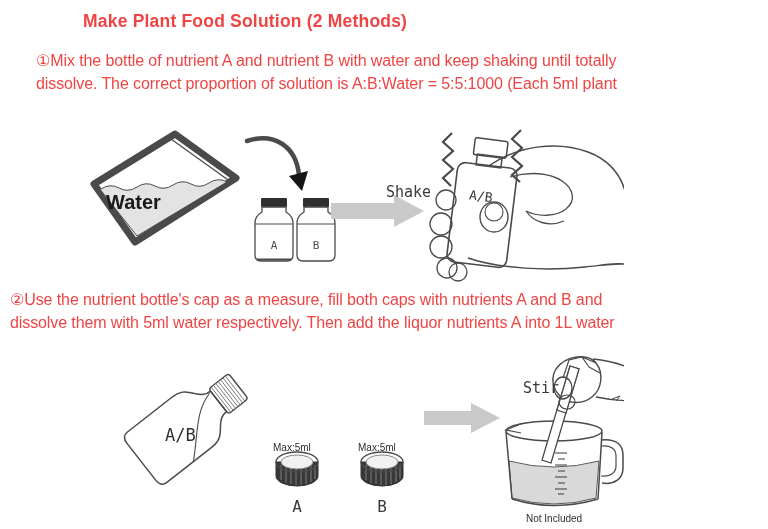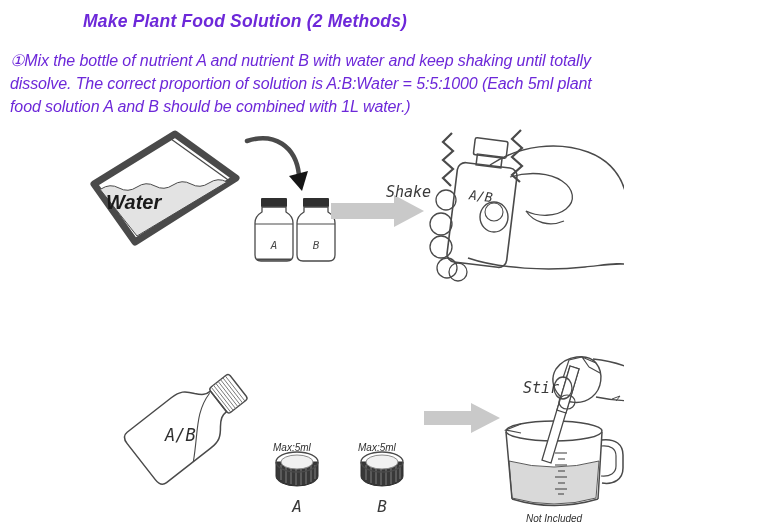--- a/index.html
+++ b/index.html
@@ -1,41 +1,40 @@
 <!DOCTYPE html>
 <html><head>
 <meta charset="utf-8">
 <style>
   html,body{margin:0;padding:0;background:#fff;}
   .page{position:relative;width:624px;height:529px;background:#ffffff;overflow:hidden;
-        font-family:"Liberation Sans",sans-serif;color:#6d28d9;font-style:italic;}
+        font-family:"Liberation Sans",sans-serif;color:#ef4444;}
   .title{position:absolute;left:83px;top:11px;font-size:17.5px;font-weight:bold;
          letter-spacing:.2px;white-space:nowrap;}
   .para{position:absolute;left:10px;font-size:16px;line-height:23px;letter-spacing:-.1px;}
   .para div{white-space:nowrap;}
-  #para1{top:49px;}
+  #para1{top:49px;margin-left:26px;}
   #para2{top:288px;}
   svg.illus{position:absolute;left:0;}
   #illus1{top:125px;}
   #illus2{top:345px;}
   .t-mono{font-family:"DejaVu Sans Mono","Liberation Mono",monospace;}
   .t-sans{font-family:"Liberation Sans",sans-serif;}
   .ln{stroke:#4a4a4a;fill:none;}
 </style>
 </head>
 <body>
 
 <div class="page">
 
   <div class="title">Make Plant Food Solution (2 Methods)</div>
 
   <div class="para" id="para1">
     <div>①Mix the bottle of nutrient A and nutrient B with water and keep shaking until totally</div>
     <div>dissolve. The correct proportion of solution is A:B:Water = 5:5:1000 (Each 5ml plant</div>
-    <div>food solution A and B should be combined with 1L water.)</div>
   </div>
 
   <svg id="illus1" class="illus" width="768" height="163" viewBox="0 0 768 163">
 
     <g>
       <path d="M175,9 L236,53 L135,117 L94,59 Z" fill="#ffffff"></path>
       <path d="M175,9 L236,53 L135,117 L94,59 Z" class="ln" stroke="#3f3f3f" stroke-width="7" stroke-linejoin="round"></path>
       <path d="M175,9 L236,53 L135,117 L94,59 Z" class="ln" stroke="#dcdcdc" stroke-width="4" stroke-linejoin="round"></path>
       <path d="M101,64 q9,-6 18,-1 q9,5 18,-1 q9,-6 18,-1 q9,5 18,-1 q9,-6 18,-1 q9,5 18,-1 q9,-6 18,-1 L137,111 L99,63 Z" fill="#e3e3e3" stroke="#4a4a4a" stroke-width="1"></path>
       <path d="M171,14 L231,57" class="ln" stroke-width="1.3"></path>
@@ -81,20 +80,22 @@
       <circle cx="441" cy="122" r="11" fill="#ffffff" class="ln" stroke-width="1.3"></circle>
       <circle cx="447" cy="143" r="10" fill="#ffffff" class="ln" stroke-width="1.3"></circle>
       <ellipse cx="494" cy="92" rx="14" ry="15" fill="#ffffff" class="ln" stroke-width="1.4"></ellipse>
       <ellipse cx="494" cy="87" rx="9" ry="9" fill="#ffffff" class="ln" stroke-width="1.1"></ellipse>
       <path d="M452,8 L443,17 L453,26 L443,35 L453,44 L443,53 L451,61" class="ln" stroke-width="2.2"></path>
       <path d="M521,5 L512,14 L522,23 L512,32 L522,41 L512,50 L520,57" class="ln" stroke-width="2.2"></path>
     </g>
   </svg>
 
   <div class="para" id="para2">
+    <div>②Use the nutrient bottle's cap as a measure, fill both caps with nutrients A and B and</div>
+    <div>dissolve them with 5ml water respectively. Then add the liquor nutrients A into 1L water</div>
   </div>
 
   <svg id="illus2" class="illus" width="768" height="184" viewBox="0 0 768 184">
 
     <g transform="translate(150,110) rotate(52)">
       <path d="M-32,4 L-32,-52 C-32,-63 -29,-67 -21,-73 C-15,-78 -13,-81 -13,-87 L13,-87 C13,-81 15,-78 21,-73 C29,-67 32,-63 32,-52 L32,4 C32,9 28,11 23,11 L-23,11 C-28,11 -32,9 -32,4 Z" fill="#ffffff" class="ln" stroke-width="1.5"></path>
       <path d="M32,-30 C12,-52 -6,-62 -12,-85" class="ln" stroke-width="1.1"></path>
       <rect x="-16" y="-112" width="32" height="25" rx="3" fill="#ffffff" class="ln" stroke-width="1.4"></rect>
       <path d="M-16,-108 L16,-108 M-16,-105 L16,-105 M-16,-102 L16,-102 M-16,-99 L16,-99 M-16,-96 L16,-96 M-16,-93 L16,-93 M-16,-90 L16,-90" stroke="#777777" stroke-width="0.9" fill="none"></path>
     </g>

